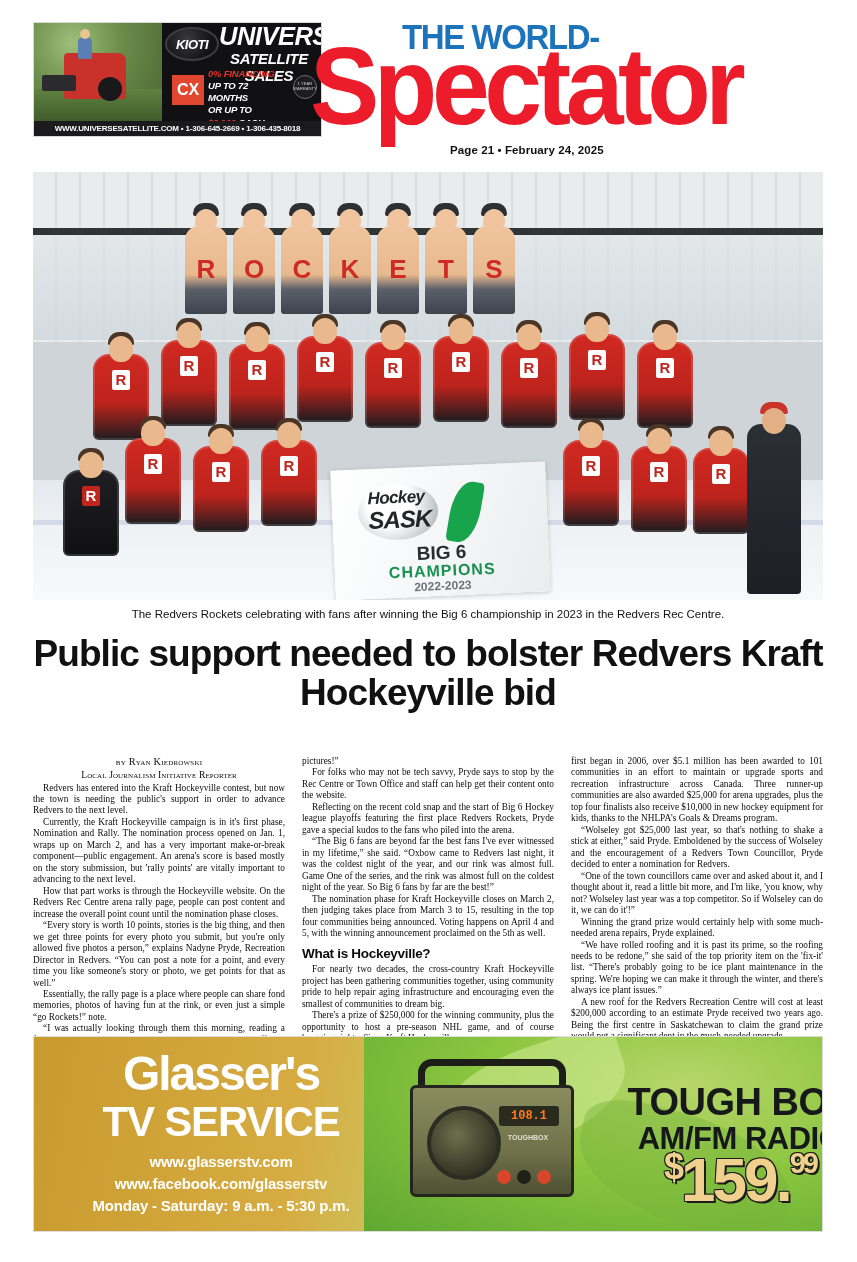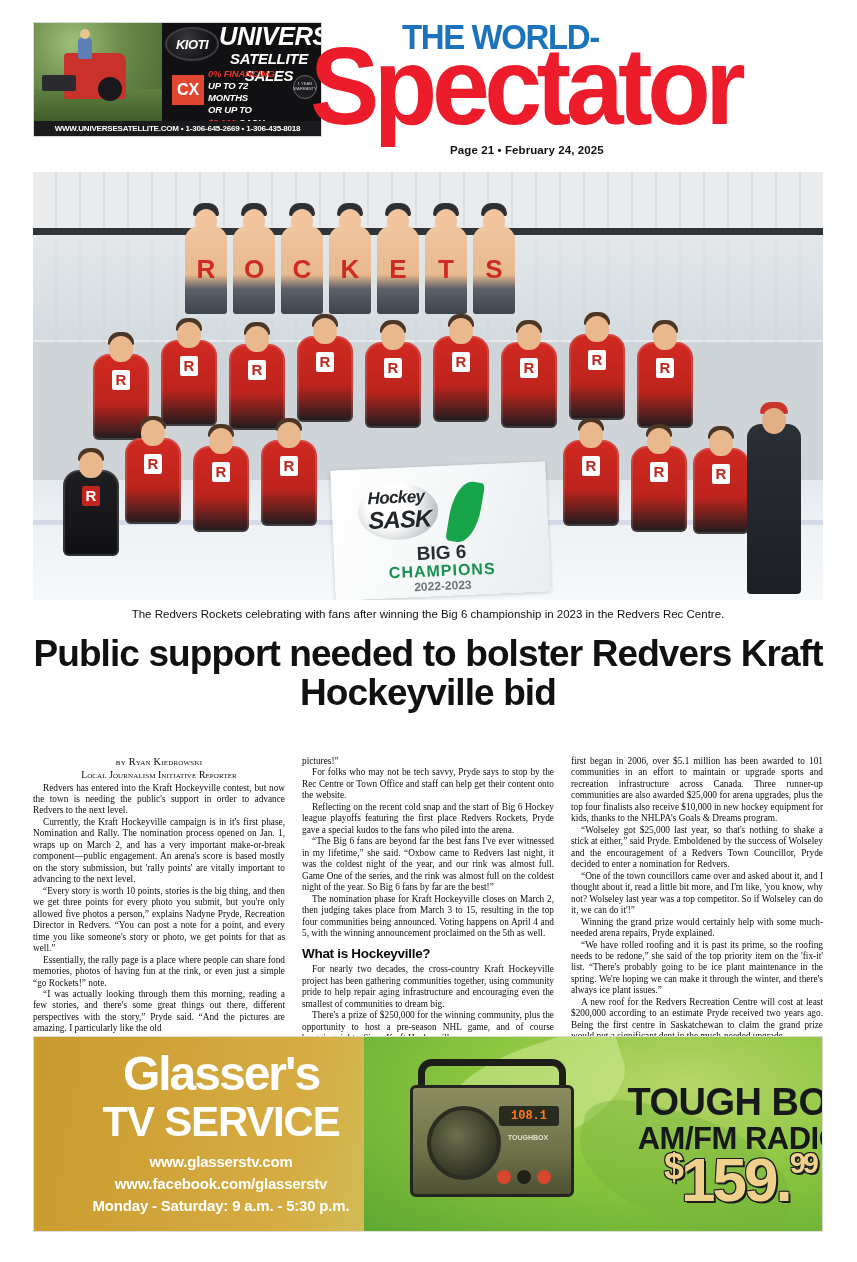--- a/index.html
+++ b/index.html
@@ -509,20 +509,21 @@
   <div class="article">
     <div class="cols">
 
       <div class="col">
         <p class="byline">
           <span class="b1">by Ryan Kiedrowski</span>
           <span class="b2">Local Journalism Initiative Reporter</span>
         </p>
         <p>Redvers has entered into the Kraft Hockeyville contest, but now the town is needing the public's support in order to advance Redvers to the next level.</p>
         <p>Currently, the Kraft Hockeyville campaign is in it's first phase, Nomination and Rally. The nomination process opened on Jan. 1, wraps up on March 2, and has a very important make-or-break component—public engagement. An arena's score is based mostly on the story submission, but 'rally points' are vitally important to advancing to the next level.</p>
+        <p>How that part works is through the Hockeyville website. On the Redvers Rec Centre arena rally page, people can post content and increase the overall point count until the nomination phase closes.</p>
         <p>“Every story is worth 10 points, stories is the big thing, and then we get three points for every photo you submit, but you're only allowed five photos a person,” explains Nadyne Pryde, Recreation Director in Redvers. “You can post a note for a point, and every time you like someone's story or photo, we get points for that as well.”</p>
         <p>Essentially, the rally page is a place where people can share fond memories, photos of having fun at the rink, or even just a simple “go Rockets!” note.</p>
         <p>“I was actually looking through them this morning, reading a few stories, and there's some great things out there, different perspectives with the story,” Pryde said. “And the pictures are amazing. I particularly like the old</p>
       </div>
 
       <div class="col">
         <p style="text-indent:0">pictures!”</p>
         <p>For folks who may not be tech savvy, Pryde says to stop by the Rec Centre or Town Office and staff can help get their content onto the website.</p>
         <p>Reflecting on the recent cold snap and the start of Big 6 Hockey league playoffs featuring the first place Redvers Rockets, Pryde gave a special kudos to the fans who piled into the arena.</p>
         <p>“The Big 6 fans are beyond far the best fans I've ever witnessed in my lifetime,” she said. “Oxbow came to Redvers last night, it was the coldest night of the year, and our rink was almost full. Game One of the series, and the rink was almost full on the coldest night of the year. So Big 6 fans by far are the best!”</p>

